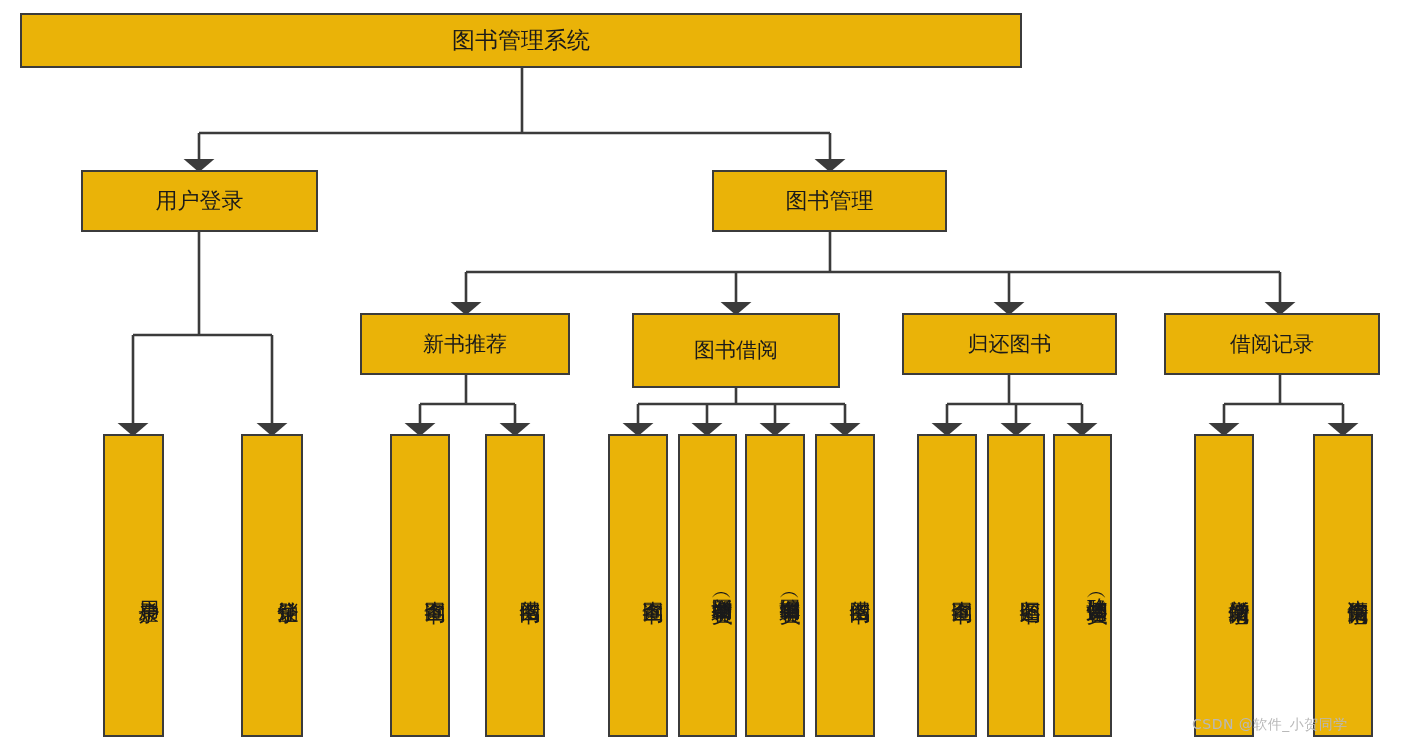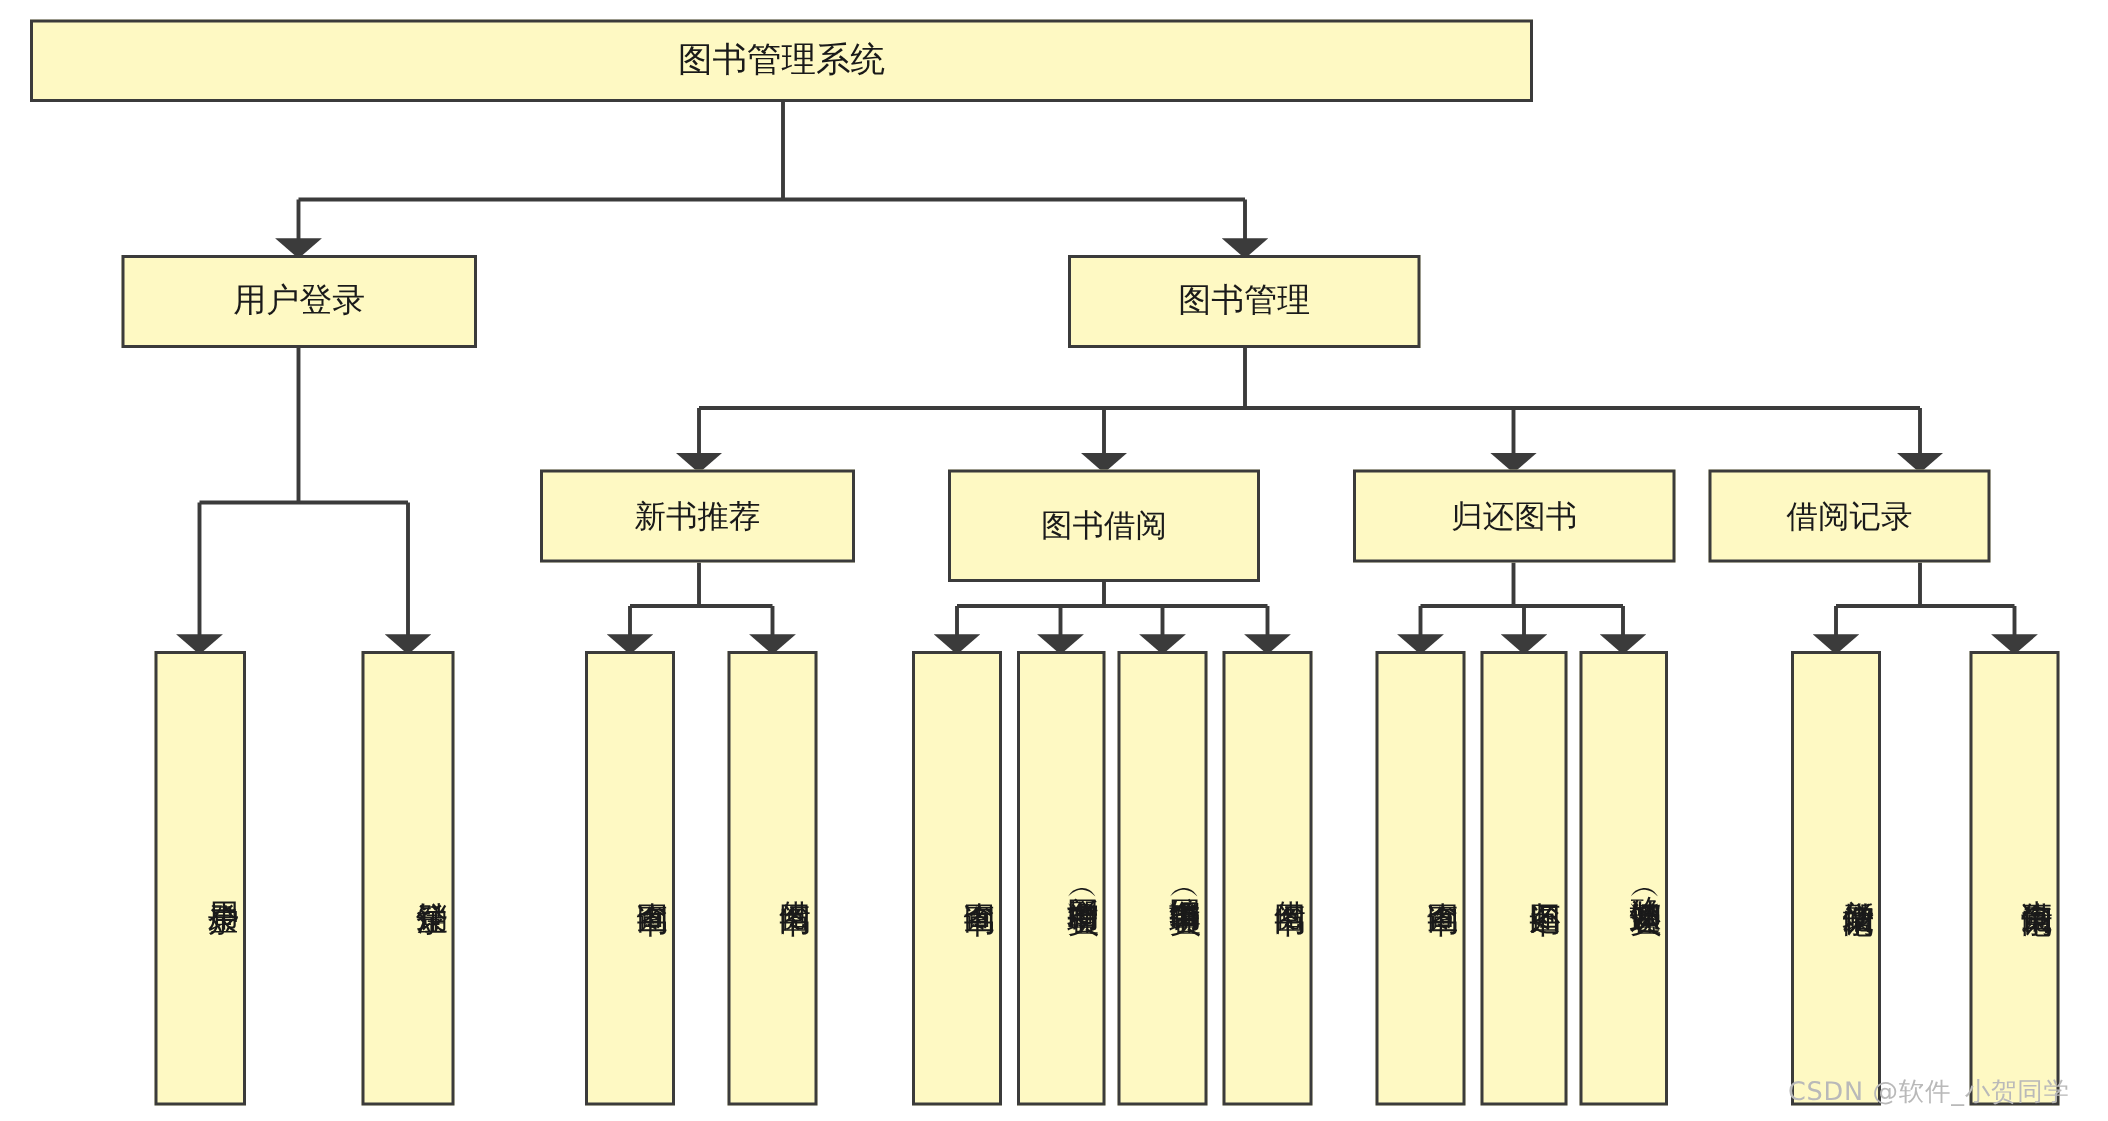--- a/index.html
+++ b/index.html
@@ -23,21 +23,21 @@
     left: 0;
     top: 0;
     width: 1405px;
     height: 747px;
     pointer-events: none;
   }
   .node {
     position: absolute;
     box-sizing: border-box;
     border: 2px solid #3b3b3b;
-    background: #fef9c3;
+    background: #eab308;
     color: #1a1a1a;
     display: flex;
     align-items: center;
     justify-content: center;
     text-align: left;
     line-height: 1.25;
   }
   .node.root {
     font-size: 23px;
   }
@@ -57,21 +57,21 @@
     align-items: flex-start;
     justify-content: center;
   }
   .node.leaf .label {
     writing-mode: vertical-rl;
     text-orientation: upright;
     white-space: nowrap;
   }
   .watermark {
     position: absolute;
-    font-size: 17px;
+    font-size: 14px;
     color: #b9b9b9;
     white-space: nowrap;
     letter-spacing: 0.5px;
   }
 </style>
 </head>
 <body>
 
 <div id="canvas">
 
@@ -140,21 +140,21 @@
   <div id="tier3-layer">
       <div class="node tier3" style="left: 360px; top: 313px; width: 210px; height: 62px;">
         <span class="label">新书推荐</span>
       </div>
       <div class="node tier3" style="left: 632px; top: 313px; width: 208px; height: 75px;">
         <span class="label">图书借阅</span>
       </div>
       <div class="node tier3" style="left: 902px; top: 313px; width: 215px; height: 62px;">
         <span class="label">归还图书</span>
       </div>
-      <div class="node tier3" style="left: 1139px; top: 313px; width: 188px; height: 62px;">
+      <div class="node tier3" style="left: 1164px; top: 313px; width: 216px; height: 62px;">
         <span class="label">借阅记录</span>
       </div>
     </div>
   <div id="leaf-layer">
       <div class="node leaf" style="left: 103px; top: 434px; width: 61px; height: 303px;">
         <span class="label">用户登录</span>
       </div>
       <div class="node leaf" style="left: 241px; top: 434px; width: 62px; height: 303px;">
         <span class="label">注销登录</span>
       </div>

